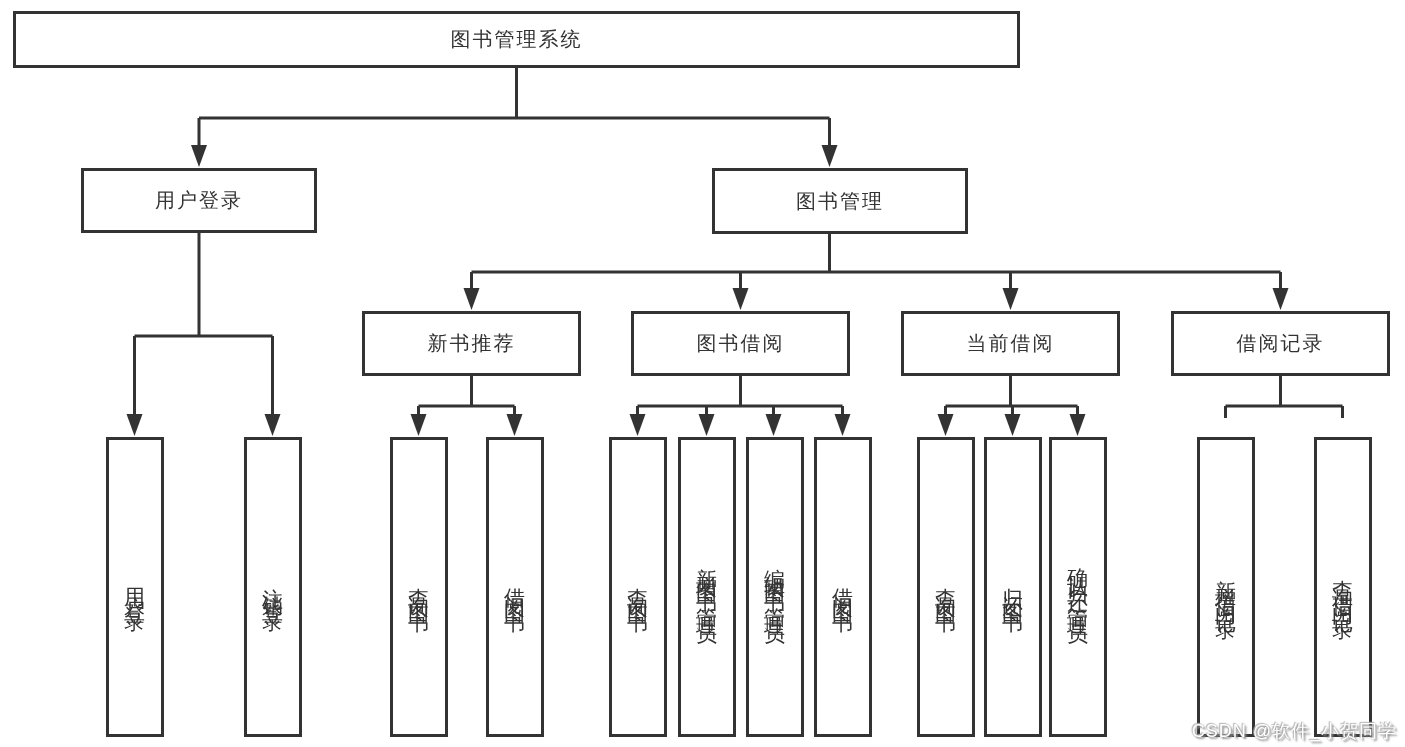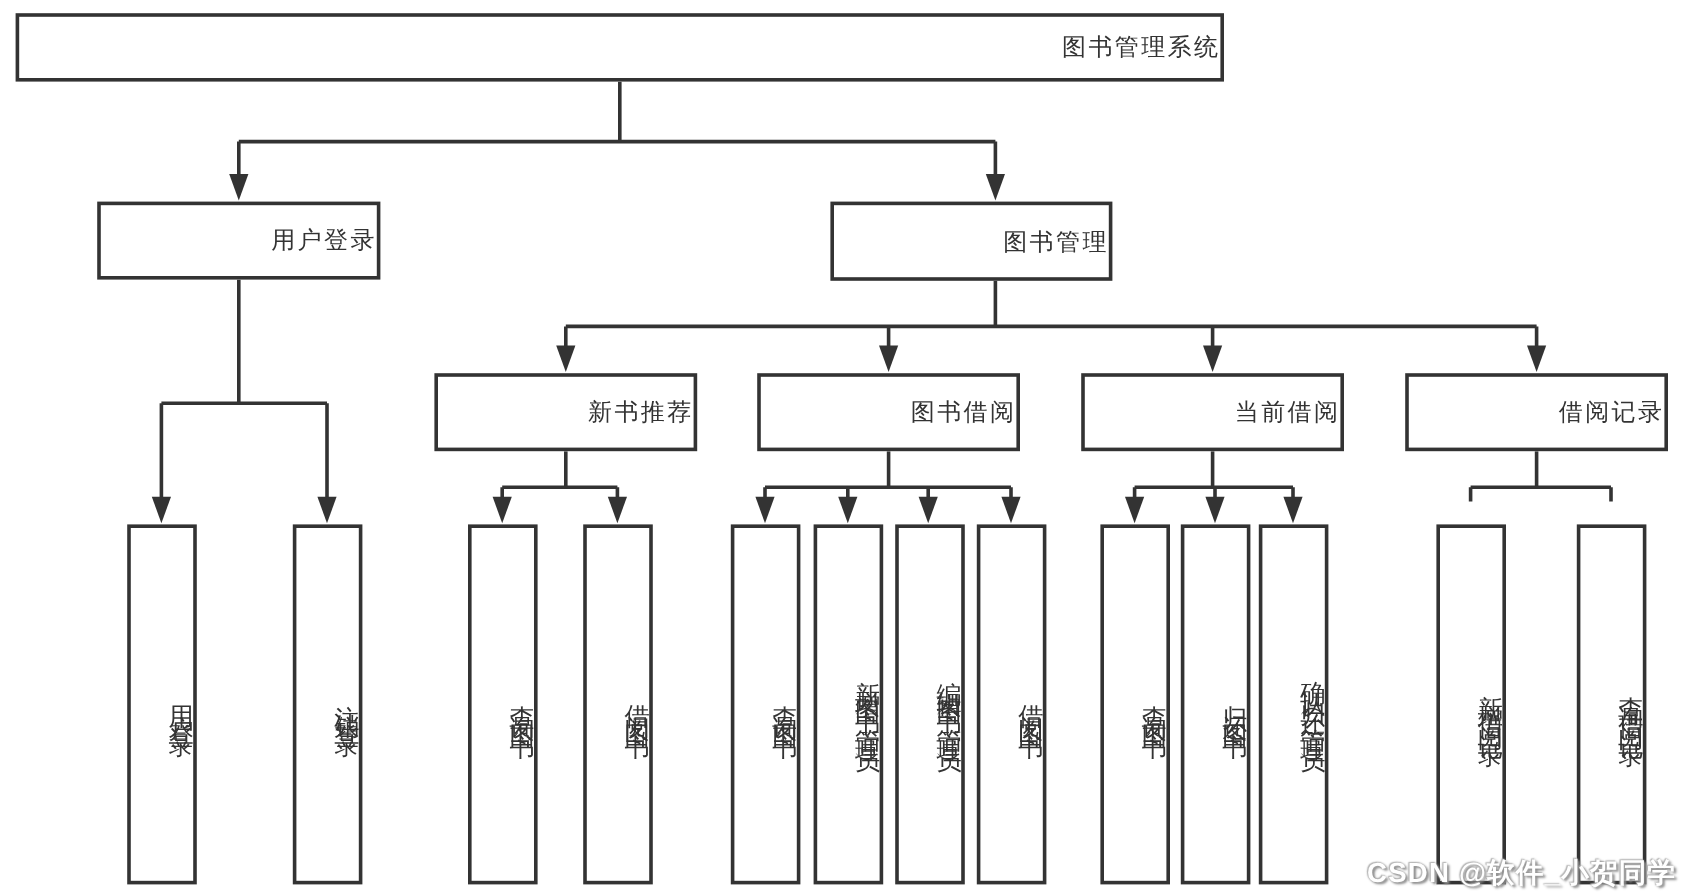--- a/index.html
+++ b/index.html
@@ -16,46 +16,45 @@
     position: absolute;
     left: 0; top: 0;
     width: 1405px; height: 747px;
   }
   .box {
     position: absolute;
     border: 3px solid #333333;
     background: #ffffff;
     display: flex;
     align-items: center;
-    justify-content: flex-end;
+    justify-content: center;
     color: #333333;
   }
   .box .lbl {
     font-size: 20px;
     letter-spacing: 2px;
     white-space: nowrap;
   }
   .box.v .lbl {
     writing-mode: vertical-rl;
     text-orientation: mixed;
     font-size: 21px;
     letter-spacing: 8px;
     white-space: normal;
     line-height: 1;
   }
   .watermark {
     position: absolute;
     right: 8px;
     bottom: 4px;
-    font-size: 23px;
+    font-size: 18px;
     color: #ffffff;
     text-shadow: 2px 2px 2px #8f8f8f, -1px -1px 1px #b5b5b5, 0 0 2px #9a9a9a;
     letter-spacing: 1px;
     white-space: nowrap;
-    font-weight: bold;
   }
 </style>
 </head>
 <body>
 
 <div class="canvas">
 
   <svg class="wires" viewBox="0 0 1405 747" xmlns="http://www.w3.org/2000/svg">
     <g stroke="#333333" stroke-width="3" fill="none">
 
@@ -94,21 +93,21 @@
     </g>
   </svg>
 
   <div class="box h" style="left:13px;top:11px;width:1007px;height:57px">
     <span class="lbl">图书管理系统</span>
   </div>
 
   <div class="box h" style="left:81px;top:168px;width:236px;height:65px">
     <span class="lbl">用户登录</span>
   </div>
-  <div class="box h" style="left:692px;top:168px;width:235px;height:66px">
+  <div class="box h" style="left:712px;top:168px;width:256px;height:66px">
     <span class="lbl">图书管理</span>
   </div>
 
   <div class="box h" style="left:362px;top:311px;width:219px;height:65px">
     <span class="lbl">新书推荐</span>
   </div>
   <div class="box h" style="left:901px;top:311px;width:219px;height:65px">
     <span class="lbl">当前借阅</span>
   </div>
   <div class="box h" style="left:631px;top:311px;width:219px;height:65px">

